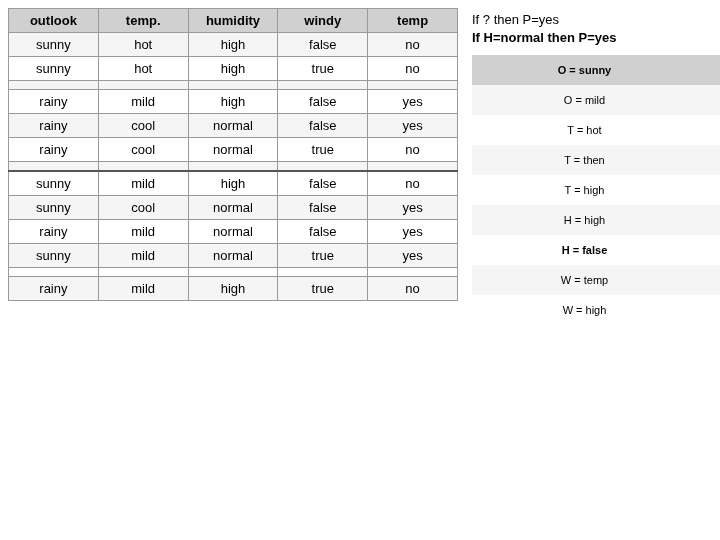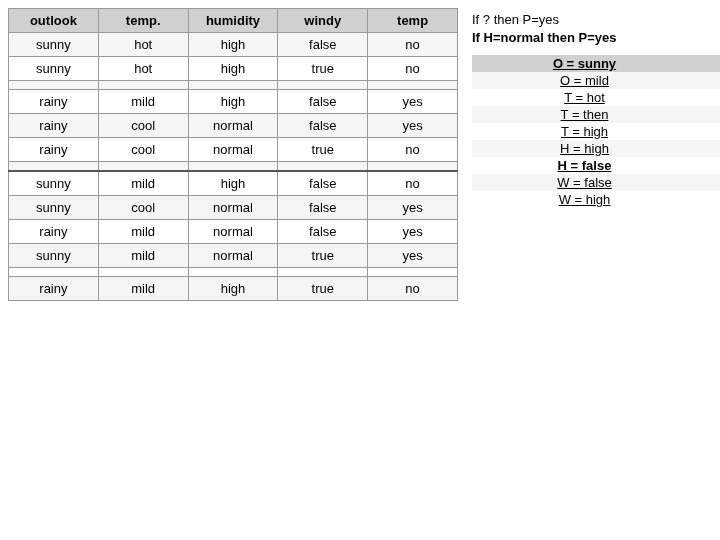--- a/index.html
+++ b/index.html
@@ -69,24 +69,23 @@
     .if-block .bold {
       font-weight: bold;
     }
 
     .stats-table {
       border-collapse: collapse;
       margin-top: 8px;
     }
 
     .stats-table td {
-      padding: 1px 6px;
-      font-size: 13px;
+      padding: 9px 6px;
+      font-size: 11px;
       border: none;
-      text-decoration: underline;
     }
 
     .stats-table .bold-row td {
       font-weight: bold;
     }
 
     .example-label {
       margin-top: 20px;
       font-size: 13px;
       font-weight: normal;
@@ -232,21 +231,21 @@
         </tr>
         <tr>
           <td>H = high</td>
           <td>1/5</td>
         </tr>
         <tr class="bold-row">
           <td>H = false</td>
           <td>4/5</td>
         </tr>
         <tr>
-          <td>W = false</td>
+          <td>W = temp</td>
           <td>4/6</td>
         </tr>
         <tr>
           <td>W = high</td>
           <td>1/4</td>
         </tr>
       </tbody>
   </table>
 
   <p class="example-label">example: PRISM</p>

